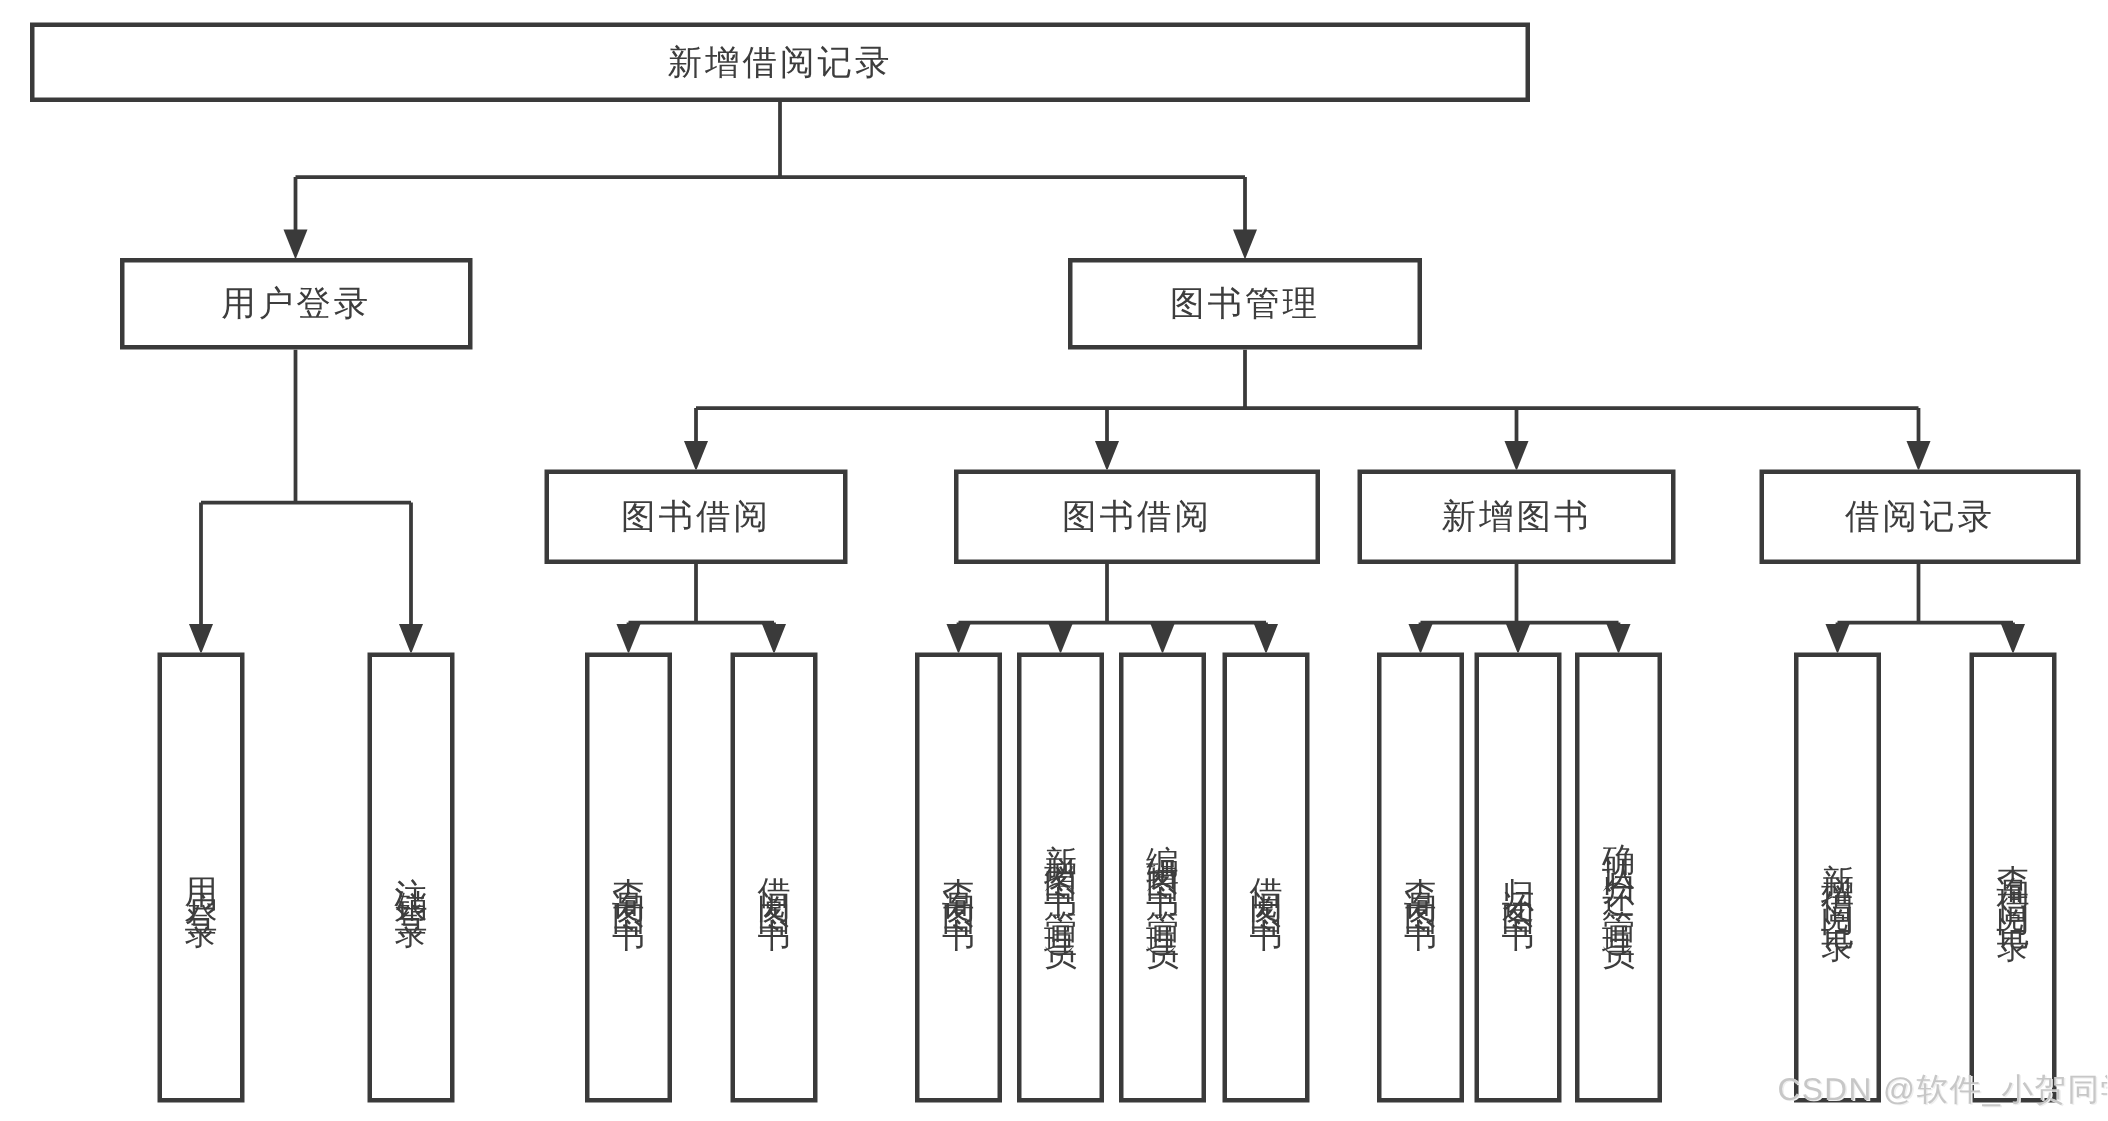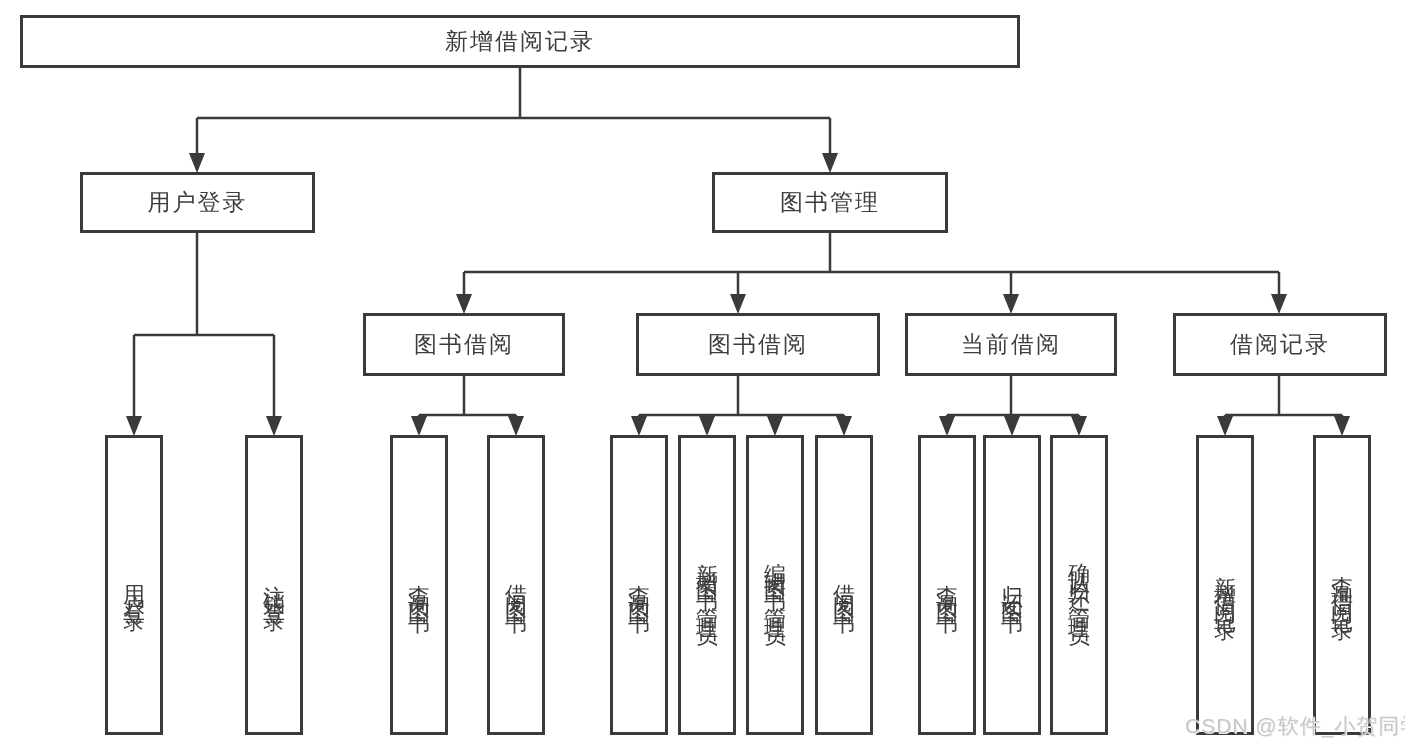--- a/index.html
+++ b/index.html
@@ -124,21 +124,21 @@
     </g>
   </svg>
 
   <div class="node n-root">新增借阅记录</div>
 
   <div class="node n-login">用户登录</div>
   <div class="node n-mgmt">图书管理</div>
 
   <div class="node n-g0">图书借阅</div>
   <div class="node n-g1">图书借阅</div>
-  <div class="node n-g2">当前借阅</div>
+  <div class="node n-g2">新增图书</div>
   <div class="node n-g3">借阅记录</div>
 
   <div class="node leaf lf lf-0">用户登录</div>
   <div class="node leaf lf lf-1">注销登录</div>
 
   <div class="node leaf lf lf-2">查询图书</div>
   <div class="node leaf lf lf-3">借阅图书</div>
 
   <div class="node leaf lf lf-4">查询图书</div>
   <div class="node leaf lf lf-5">新增图书（管理员）</div>

